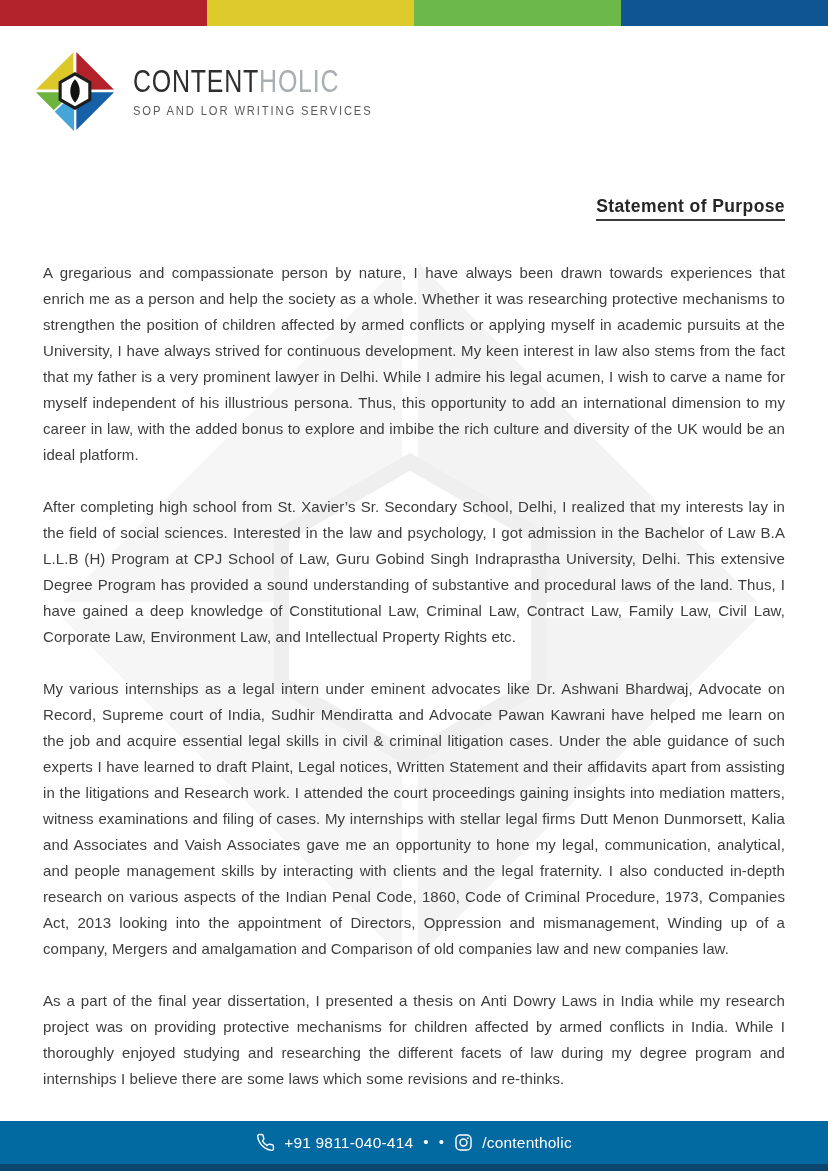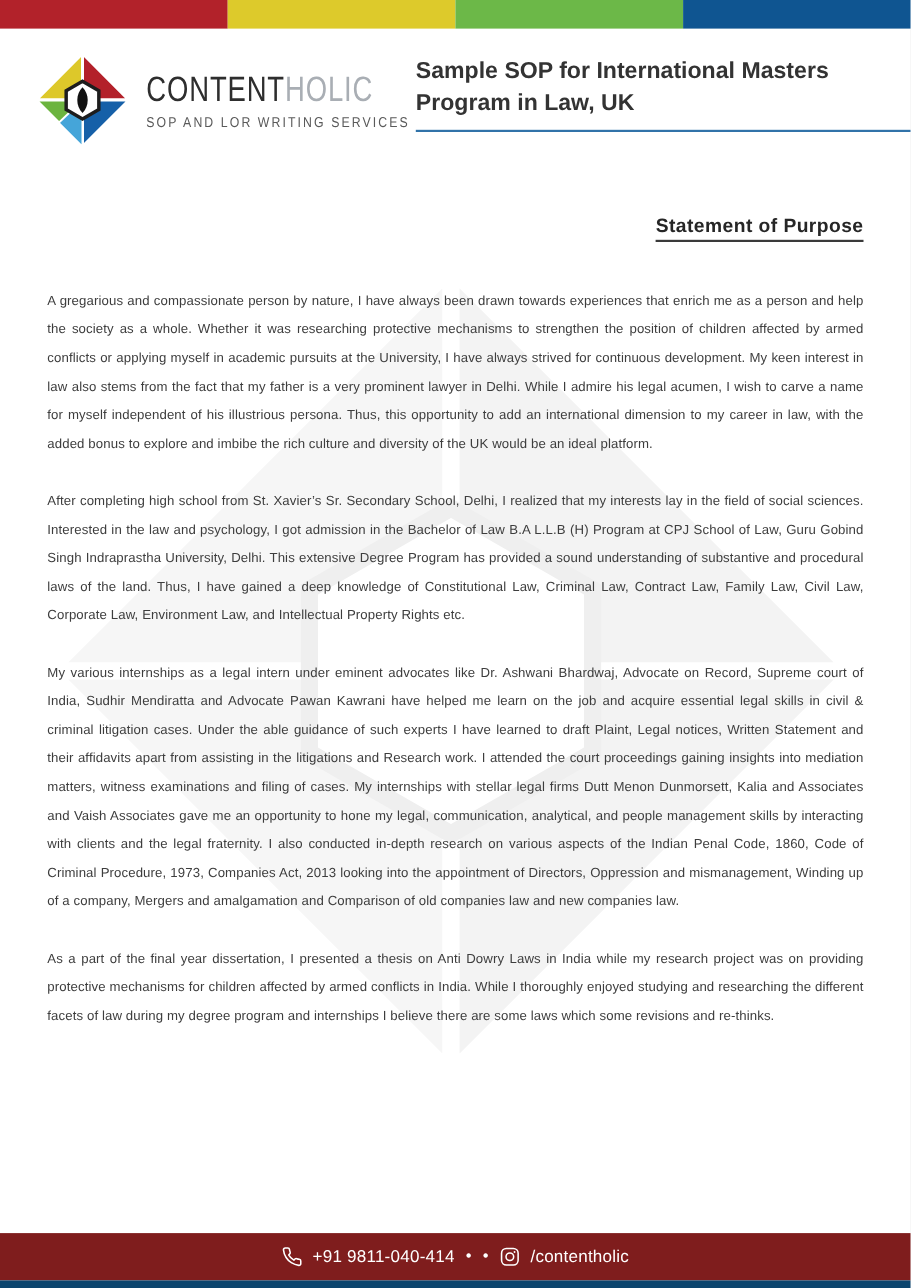--- a/index.html
+++ b/index.html
@@ -25,21 +25,21 @@
              transform:scaleX(0.86); transform-origin:left center; white-space:nowrap; }
   .title-wrap { flex:1 1 auto; padding:4px 0 0 0; }
   .doc-title { font-weight:bold; font-size:21px; color:#333333; line-height:1.4; max-width:452px; }
   .title-rule { height:2px; width:100%; margin-top:9px; }
 
   
   main { position:relative; z-index:1; padding:0 43px; }
   .sop-heading { text-align:right; margin:54px 0 42px 0; }
   .sop-heading span { font-size:17.5px; font-weight:bold; letter-spacing:0.4px; color:#262626;
                       border-bottom:2px solid #3a3a3a; padding-bottom:3px; }
-  p.para { font-size:12px; line-height:26px; color:#3d3d3d; text-align:justify;
+  p.para { font-size:15px; line-height:26px; color:#3d3d3d; text-align:justify;
            margin:0 0 26px 0; letter-spacing:0.1px; }
 
   
   .watermark { position:absolute; left:20px; top:220px; z-index:0; opacity:1; pointer-events:none; }
 
   
   footer { position:absolute; left:0; right:0; bottom:0; z-index:2; }
   .footer-main { height:43px; display:flex; align-items:center; justify-content:center; gap:10px;
                  color:#ffffff; font-size:15.5px; letter-spacing:0.2px; }
   .footer-main .sep { font-size:15px; position:relative; top:-1px; }
@@ -72,24 +72,20 @@
         <polygon points="50,31 66.5,40.5 66.5,59.5 50,69 33.5,59.5 33.5,40.5" fill="#ffffff" stroke="#1d1d1d" stroke-width="3.5"></polygon>
         <path d="M50 37 C57 44 57 56 50 63 C43 56 43 44 50 37 Z" fill="#111111"></path>
       </svg>
       <div class="logo-text">
         <div class="brand">
           <span>CONTENT</span><span class="light">HOLIC</span>
         </div>
         <div class="tagline">SOP AND LOR WRITING SERVICES</div>
       </div>
     </div>
-    <div class="title-wrap">
-      <div class="doc-title">Sample SOP for International Masters Program in Law, UK</div>
-      <div class="title-rule" style="background: rgb(49, 115, 169);"></div>
-    </div>
   </header>
 
   <svg class="watermark" width="780" height="780" viewBox="0 0 100 100" xmlns="http://www.w3.org/2000/svg">
     <polygon points="50,3 3,50 50,50" fill="#f6f6f6" stroke="#ffffff" stroke-width="2"></polygon>
     <polygon points="50,3 97,50 50,50" fill="#f3f3f3" stroke="#ffffff" stroke-width="2"></polygon>
     <polygon points="3,50 50,97 50,50" fill="#f6f6f6" stroke="#ffffff" stroke-width="2"></polygon>
     <polygon points="97,50 50,97 50,50" fill="#f3f3f3" stroke="#ffffff" stroke-width="2"></polygon>
     <polygon points="50,31 66.5,40.5 66.5,59.5 50,69 33.5,59.5 33.5,40.5" fill="#ffffff" stroke="#efefef" stroke-width="2"></polygon>
   </svg>
 
@@ -97,21 +93,21 @@
     <h2 class="sop-heading">
       <span>Statement of Purpose</span>
     </h2>
     <p class="para">A gregarious and compassionate person by nature, I have always been drawn towards experiences that enrich me as a person and help the society as a whole. Whether it was researching protective mechanisms to strengthen the position of children affected by armed conflicts or applying myself in academic pursuits at the University, I have always strived for continuous development. My keen interest in law also stems from the fact that my father is a very prominent lawyer in Delhi. While I admire his legal acumen, I wish to carve a name for myself independent of his illustrious persona. Thus, this opportunity to add an international dimension to my career in law, with the added bonus to explore and imbibe the rich culture and diversity of the UK would be an ideal platform.</p>
     <p class="para">After completing high school from St. Xavier’s Sr. Secondary School, Delhi, I realized that my interests lay in the field of social sciences. Interested in the law and psychology, I got admission in the Bachelor of Law B.A L.L.B (H) Program at CPJ School of Law, Guru Gobind Singh Indraprastha University, Delhi. This extensive Degree Program has provided a sound understanding of substantive and procedural laws of the land. Thus, I have gained a deep knowledge of Constitutional Law, Criminal Law, Contract Law, Family Law, Civil Law, Corporate Law, Environment Law, and Intellectual Property Rights etc.</p>
     <p class="para">My various internships as a legal intern under eminent advocates like Dr. Ashwani Bhardwaj, Advocate on Record, Supreme court of India, Sudhir Mendiratta and Advocate Pawan Kawrani have helped me learn on the job and acquire essential legal skills in civil &amp; criminal litigation cases. Under the able guidance of such experts I have learned to draft Plaint, Legal notices, Written Statement and their affidavits apart from assisting in the litigations and Research work. I attended the court proceedings gaining insights into mediation matters, witness examinations and filing of cases. My internships with stellar legal firms Dutt Menon Dunmorsett, Kalia and Associates and Vaish Associates gave me an opportunity to hone my legal, communication, analytical, and people management skills by interacting with clients and the legal fraternity. I also conducted in-depth research on various aspects of the Indian Penal Code, 1860, Code of Criminal Procedure, 1973, Companies Act, 2013 looking into the appointment of Directors, Oppression and mismanagement, Winding up of a company, Mergers and amalgamation and Comparison of old companies law and new companies law.</p>
     <p class="para">As a part of the final year dissertation, I presented a thesis on Anti Dowry Laws in India while my research project was on providing protective mechanisms for children affected by armed conflicts in India. While I thoroughly enjoyed studying and researching the different facets of law during my degree program and internships I believe there are some laws which some revisions and re-thinks.</p>
   </main>
 
   <footer>
-    <div class="footer-main" style="background: #7f1d1d;">
+    <div class="footer-main" style="background: #0369a1;">
       <span class="contact-item">
         <svg width="19" height="19" viewBox="0 0 24 24" fill="none" stroke="#ffffff" stroke-width="1.8" stroke-linecap="round" stroke-linejoin="round">
           <path d="M22 16.92v3a2 2 0 0 1-2.18 2 19.79 19.79 0 0 1-8.63-3.07 19.5 19.5 0 0 1-6-6 19.79 19.79 0 0 1-3.07-8.67A2 2 0 0 1 4.11 2h3a2 2 0 0 1 2 1.72 12.84 12.84 0 0 0 .7 2.81 2 2 0 0 1-.45 2.11L8.09 9.91a16 16 0 0 0 6 6l1.27-1.27a2 2 0 0 1 2.11-.45 12.84 12.84 0 0 0 2.81.7A2 2 0 0 1 22 16.92z"></path>
         </svg>
         <span>+91 9811-040-414</span>
       </span>
       <span class="sep">•</span>
       <span class="sep">•</span>
       <span class="contact-item">
         <svg width="19" height="19" viewBox="0 0 24 24" fill="none" stroke="#ffffff" stroke-width="1.8" stroke-linecap="round" stroke-linejoin="round">

